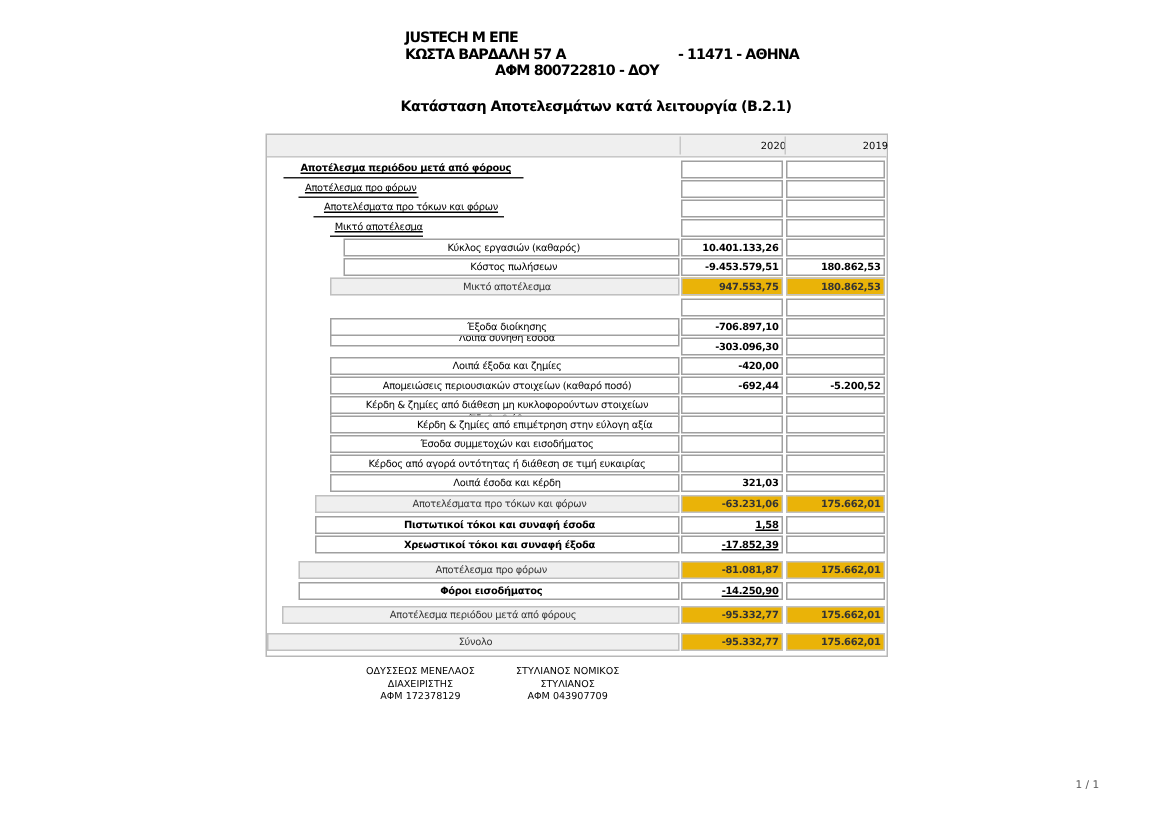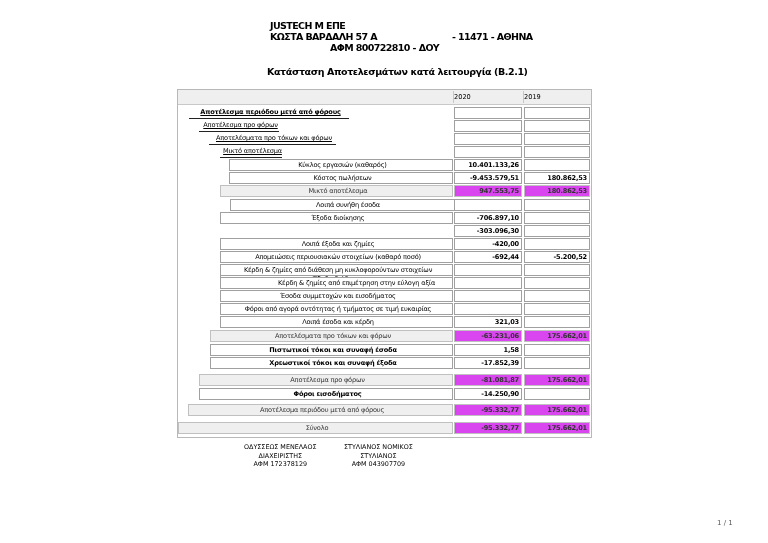--- a/index.html
+++ b/index.html
@@ -14,24 +14,24 @@
 
   .tbl { position:absolute; left:177px; top:89px; width:415px; height:349px; border:1px solid #b8b8b8; box-sizing:border-box; }
   .row { position:absolute; left:0; height:13px; }
   .lbl { position:absolute; height:12px; box-sizing:border-box; font-size:6.6px; line-height:11px; padding-left:3px; white-space:nowrap; overflow:hidden; border:1px solid #a0a0a0; background:#fff; letter-spacing:-0.2px;text-align:center; }
   .lbl.tot { background:#efefef; color:#333; border-color:#c0c0c0; }
   .lbl.grp { border:none; border-bottom:1px solid #222; font-weight:bold; text-decoration:underline; }
   .lbl.b { font-weight:bold; }
   .v { position:absolute; height:12px; box-sizing:border-box; font-size:6.6px; line-height:11px; text-align:right; padding-right:2px; border:1px solid #a0a0a0; background:#fff; white-space:nowrap; letter-spacing:-0.2px;font-weight:bold; }
   .v.c20 { left:276px; width:68px; }
   .v.c19 { left:346px; width:66px; }
-  .v.tot { background:#d946ef; color:#333; border-color:#c0c0c0; }
-  .v.b { font-weight:bold; }
+  .v.tot { background:#eab308; color:#333; border-color:#c0c0c0; }
+  .v.b { font-weight:bold;text-decoration:underline; }
   .hrow { position:absolute; left:0; top:0; width:413px; height:14px; background:#efefef; border-bottom:1px solid #c8c8c8; }
-  .hcell { position:absolute; top:1px; height:12px; font-size:6.6px; line-height:12px; text-align:left; border-left:1px solid #c8c8c8; }
+  .hcell { position:absolute; top:1px; height:12px; font-size:6.6px; line-height:12px; text-align:right; border-left:1px solid #c8c8c8; }
   .sig { position:absolute; top:443px; font-size:6.4px; line-height:8.5px; text-align:center; white-space:nowrap; }
   .pager { position:absolute; left:717px; top:519px; font-size:7px; color:#555; }
 </style>
 </head>
 <body>
 
 <div class="hdr">
   <div class="l1">JUSTECH Μ ΕΠΕ</div>
   <div class="l2">
     <span>ΚΩΣΤΑ ΒΑΡΔΑΛΗ 57 Α</span>
@@ -77,21 +77,21 @@
     <div class="lbl" style="left:51px;width:224px;">Κόστος πωλήσεων</div>
     <div class="v c20">-9.453.579,51</div>
     <div class="v c19">180.862,53</div>
   </div>
   <div class="row" style="top:95px;">
     <div class="lbl tot" style="left:42px;width:233px;">Μικτό αποτέλεσμα</div>
     <div class="v c20 tot">947.553,75</div>
     <div class="v c19 tot">180.862,53</div>
   </div>
   <div class="row" style="top:109px;">
-    <div class="lbl" style="left:52px;width:233px;">Λοιπά συνήθη έσοδα</div>
+    <div class="lbl" style="left:42px;width:233px;margin-top:20px;">Λοιπά συνήθη έσοδα</div>
     <div class="v c20"></div>
     <div class="v c19"></div>
   </div>
   <div class="row" style="top:122px;">
     <div class="lbl" style="left:42px;width:233px;">Έξοδα διοίκησης</div>
     <div class="v c20">-706.897,10</div>
     <div class="v c19"></div>
   </div>
   <div class="row" style="top:135px;">
     <div class="lbl" style="left:42px;width:233px;margin-top:48px;">Έξοδα διάθεσης</div>
@@ -117,21 +117,21 @@
     <div class="lbl" style="left:42px;width:233px;padding-left:40px;">Κέρδη &amp; ζημίες από επιμέτρηση στην εύλογη αξία</div>
     <div class="v c20"></div>
     <div class="v c19"></div>
   </div>
   <div class="row" style="top:200px;">
     <div class="lbl" style="left:42px;width:233px;">Έσοδα συμμετοχών και εισοδήματος</div>
     <div class="v c20"></div>
     <div class="v c19"></div>
   </div>
   <div class="row" style="top:213px;">
-    <div class="lbl" style="left:42px;width:233px;">Φόροι από αγορά οντότητας ή τμήματος σε τιμή ευκαιρίας</div>
+    <div class="lbl" style="left:42px;width:233px;">Κέρδος από αγορά οντότητας ή διάθεση σε τιμή ευκαιρίας</div>
     <div class="v c20"></div>
     <div class="v c19"></div>
   </div>
   <div class="row" style="top:226px;">
     <div class="lbl" style="left:42px;width:233px;">Λοιπά έσοδα και κέρδη</div>
     <div class="v c20">321,03</div>
     <div class="v c19"></div>
   </div>
   <div class="row" style="top:240px;">
     <div class="lbl tot" style="left:32px;width:243px;">Αποτελέσματα προ τόκων και φόρων</div>

